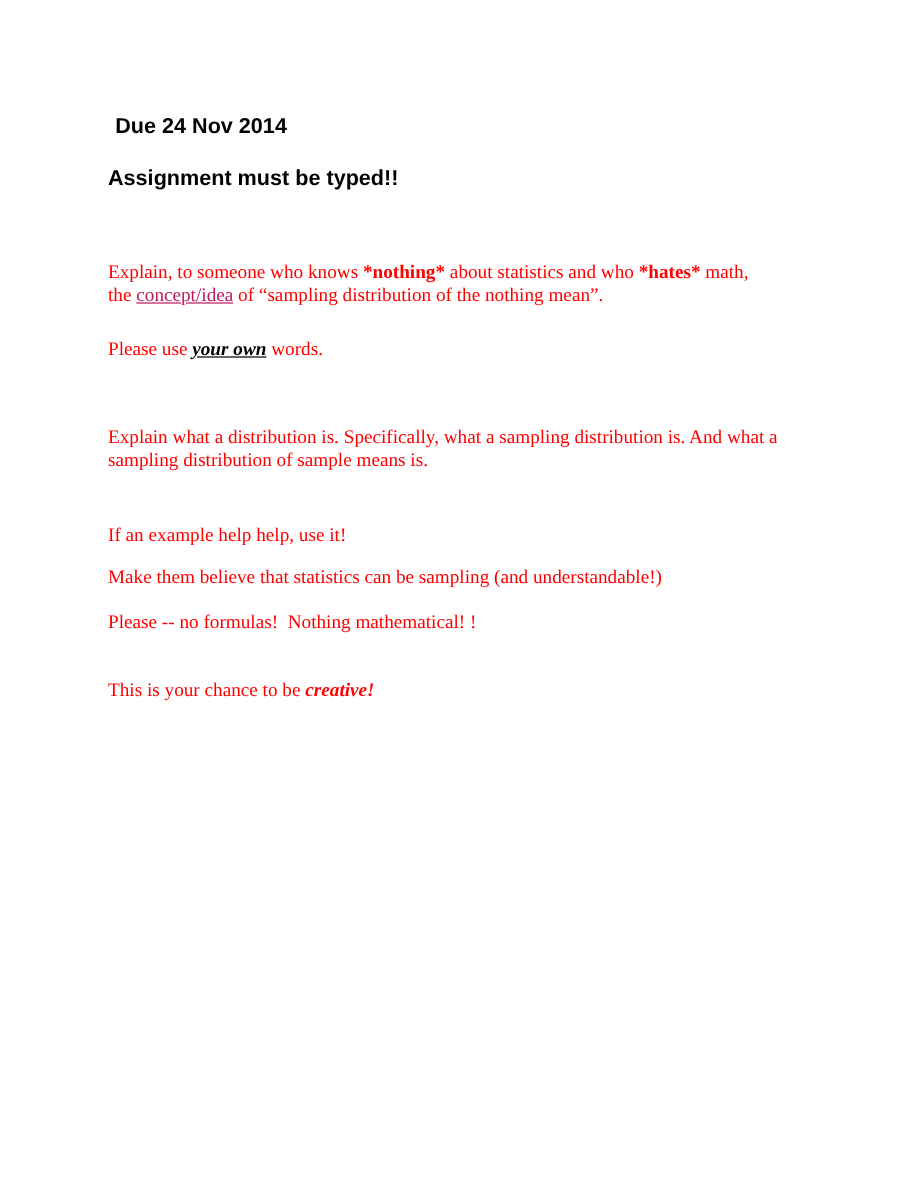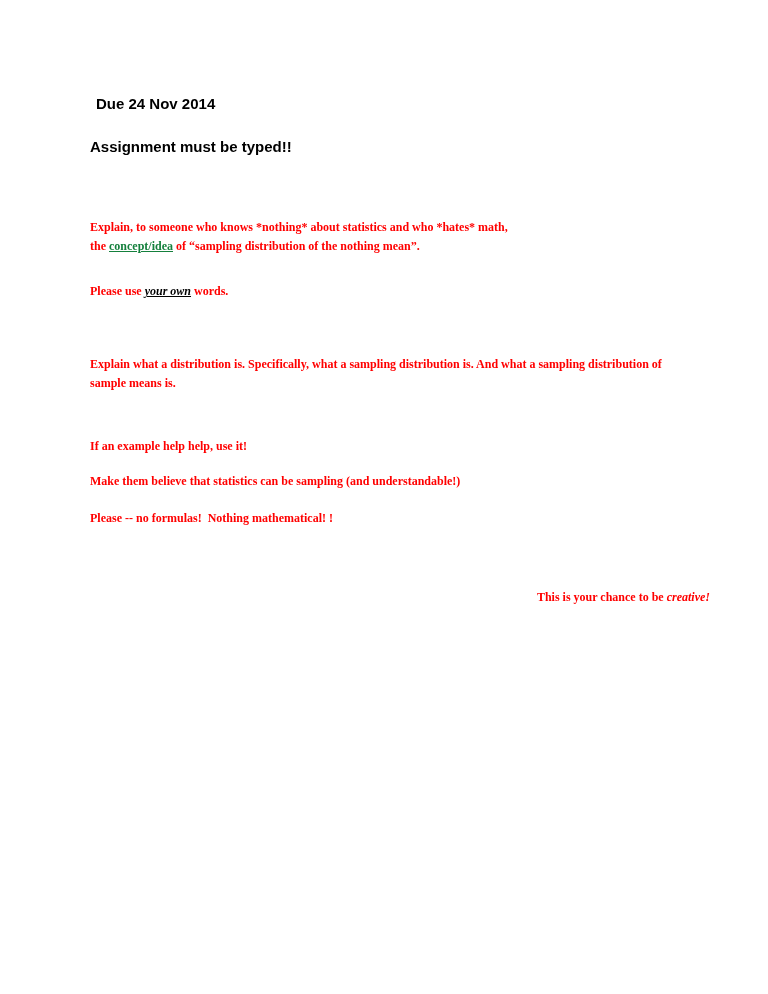--- a/index.html
+++ b/index.html
@@ -1,35 +1,35 @@
 <!DOCTYPE html>
 <html><head>
 <meta charset="utf-8">
 <style>
   html, body { margin:0; padding:0; background:#ffffff; }
   body { width:768px; height:994px; position:relative; overflow:hidden; }
-  .h { position:absolute; font-family:"Liberation Sans", sans-serif; font-weight:bold; color:#000; font-size:15px; }
-  .p { position:absolute; left:90px; font-family:"Liberation Serif", serif; color:#ff0000; font-size:12px; line-height:19px; width:620px;font-weight:bold; }
+  .h { position:absolute; font-family:"Liberation Sans", sans-serif; font-weight:bold; color:#000; font-size:18px; }
+  .p { position:absolute; left:90px; font-family:"Liberation Serif", serif; color:#ff0000; font-size:16px; line-height:19px; width:620px; }
   .dark-u { color:#000000; text-decoration:underline; }
-  .u { text-decoration:underline; color:#15803d;text-align:center; }
+  .u { text-decoration:underline; color:#be185d;text-align:center; }
 </style>
 </head>
 <body>
 
 <div class="h" style="left:96px;top:95px;">Due 24 Nov 2014</div>
 <div class="h" style="left:90px;top:138px;text-align:center;">Assignment must be typed!!</div>
 
 <div class="p" style="top:218px;">
   <span>Explain, to someone who knows </span><b>*nothing*</b><span> about statistics and who </span><b>*hates*</b><span> math,</span><br>
   <span>the </span><span class="u">concept/idea</span><span> of “sampling distribution of the nothing mean”.</span>
 </div>
 
 <div class="p" style="top:282px;">
   <span>Please use </span><b><i class="dark-u">your own</i></b><span> words.</span>
 </div>
 
 <div class="p" style="top:355px;width:600px;">Explain what a distribution is. Specifically, what a sampling distribution is. And what a sampling distribution of sample means is.</div>
 <div class="p" style="top:437px;">If an example help help, use it!</div>
 <div class="p" style="top:472px;">Make them believe that statistics can be sampling (and understandable!)</div>
 <div class="p" style="top:509px;white-space:pre;">Please -- no formulas!  Nothing mathematical! !</div>
-<div class="p" style="top:588px;text-align:right;">
+<div class="p" style="top:566px;">
   <span>This is your chance to be </span><b><i>creative!</i></b>
 </div>
 
 </body></html>

